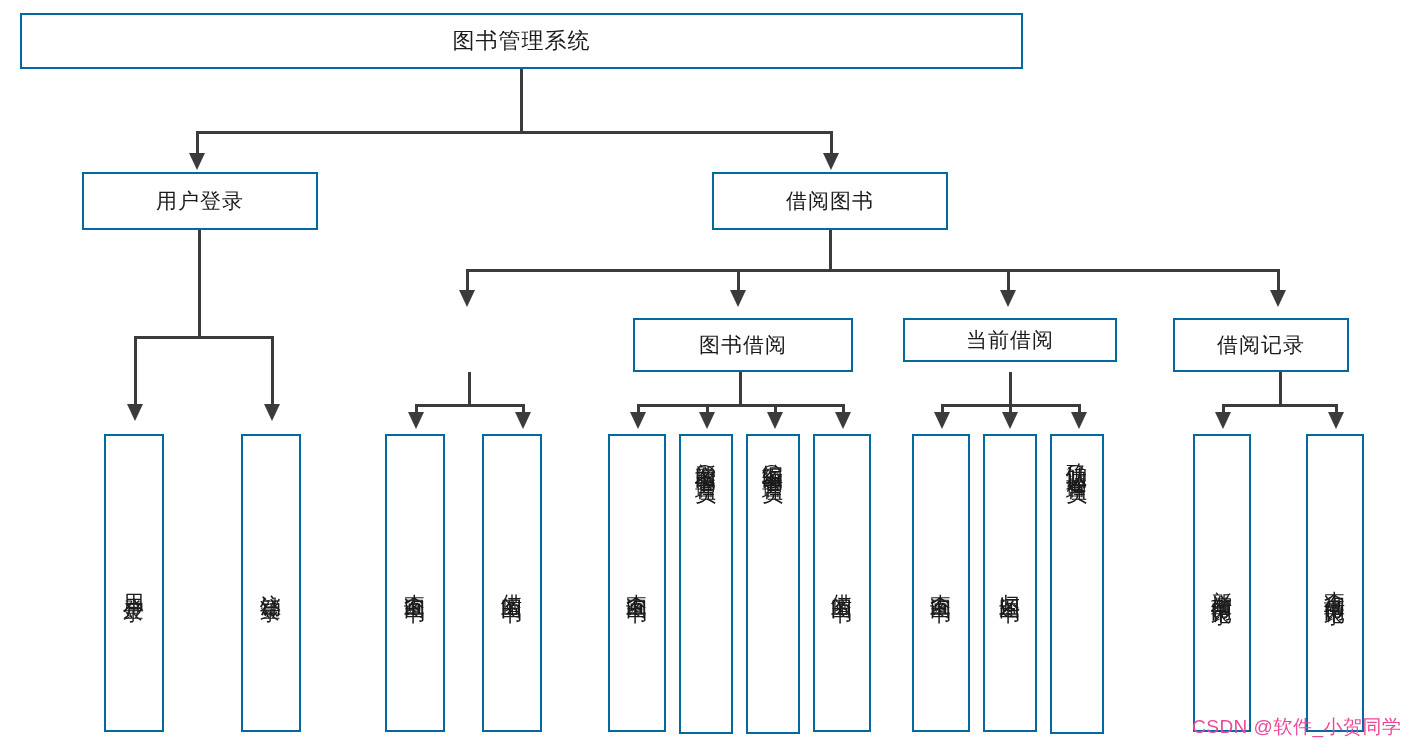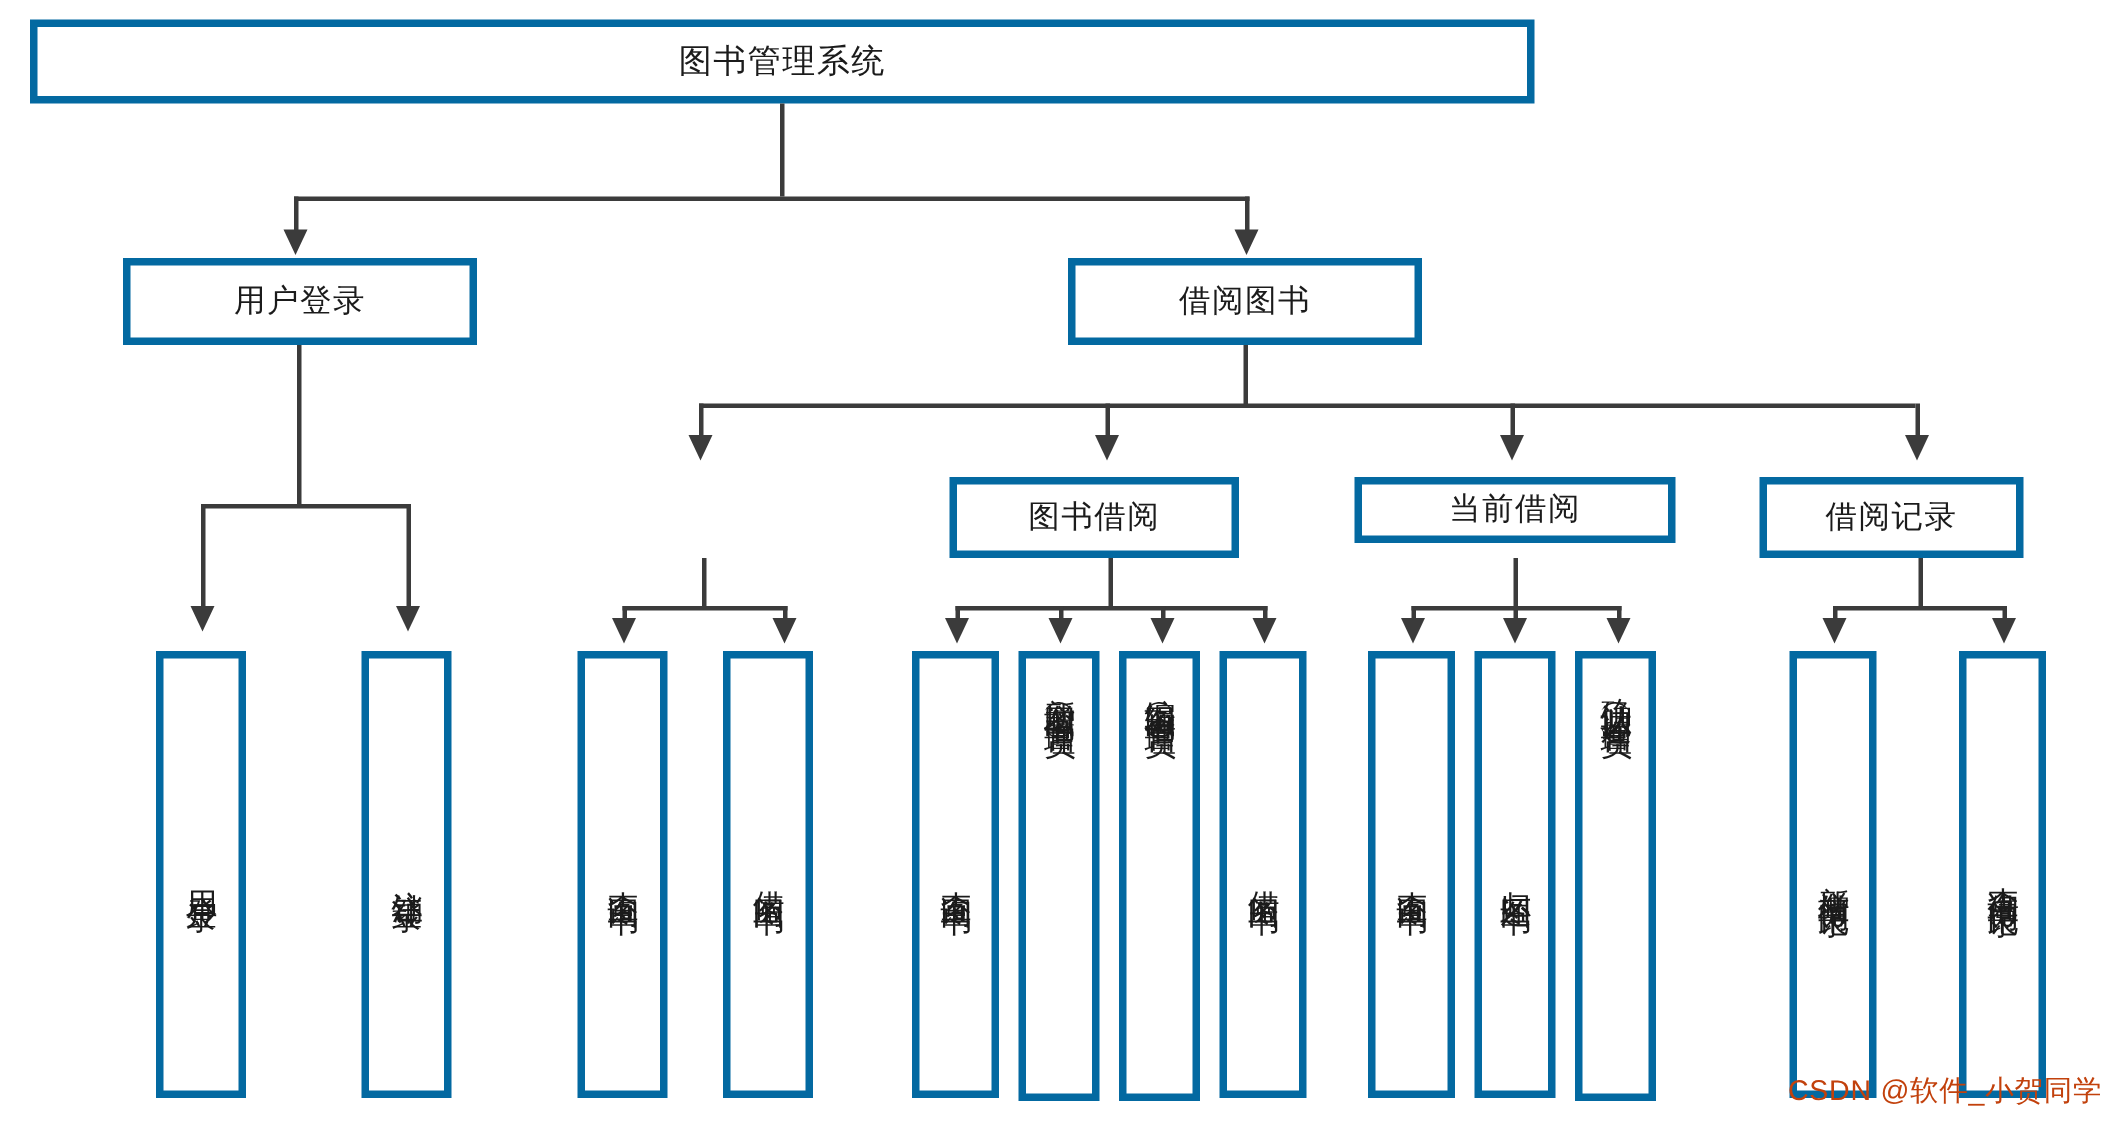--- a/index.html
+++ b/index.html
@@ -16,21 +16,21 @@
     width: 1405px;
     height: 747px;
     background: #ffffff;
     overflow: hidden;
   }
   
   .node {
     position: absolute;
     box-sizing: border-box;
     background: #ffffff;
-    border: 5px solid #0369a1;
+    border: 2px solid #0369a1;
     display: flex;
     align-items: center;
     justify-content: center;
     color: #1b1b1b;
     line-height: 1.18;
     text-align: center;
   }
   .node .label {
     display: block;
     white-space: pre-line;
@@ -70,21 +70,21 @@
     width: 0;
     height: 0;
     border-left: 8px solid transparent;
     border-right: 8px solid transparent;
     border-top: 17px solid #3b3b3b;
   }
 
   
   #watermark {
     position: absolute;
-    color: #c2410c;
+    color: #ec4899;
     font-size: 19px;
     white-space: nowrap;
     letter-spacing: 0.5px;
     user-select: none;
   }
 </style>
 </head>
 <body>
 
 <div id="canvas">
@@ -120,21 +120,21 @@
   <div class="hline" style="left:466px; top:269px; width:811px;"></div>
   <div class="vline" style="left:466px; top:269px; height:23px;"></div>
   <div class="arrow" style="left:459px; top:290px;"></div>
   <div class="vline" style="left:737px; top:269px; height:23px;"></div>
   <div class="arrow" style="left:730px; top:290px;"></div>
   <div class="vline" style="left:1007px; top:269px; height:23px;"></div>
   <div class="arrow" style="left:1000px; top:290px;"></div>
   <div class="vline" style="left:1277px; top:269px; height:23px;"></div>
   <div class="arrow" style="left:1270px; top:290px;"></div>
 
-  <div class="node horiz" style="left:633px; top:318px; width:193px; height:54px;">
+  <div class="node horiz" style="left:633px; top:318px; width:220px; height:54px;">
     <span class="label">图书借阅</span>
   </div>
   <div class="node horiz" style="left:903px; top:318px; width:214px; height:44px;justify-content:center;">
     <span class="label">当前借阅</span>
   </div>
   <div class="node horiz" style="left:1173px; top:318px; width:176px; height:54px;">
     <span class="label">借阅记录</span>
   </div>
 
   <div class="vline" style="left:468px; top:372px; height:34px;"></div>

